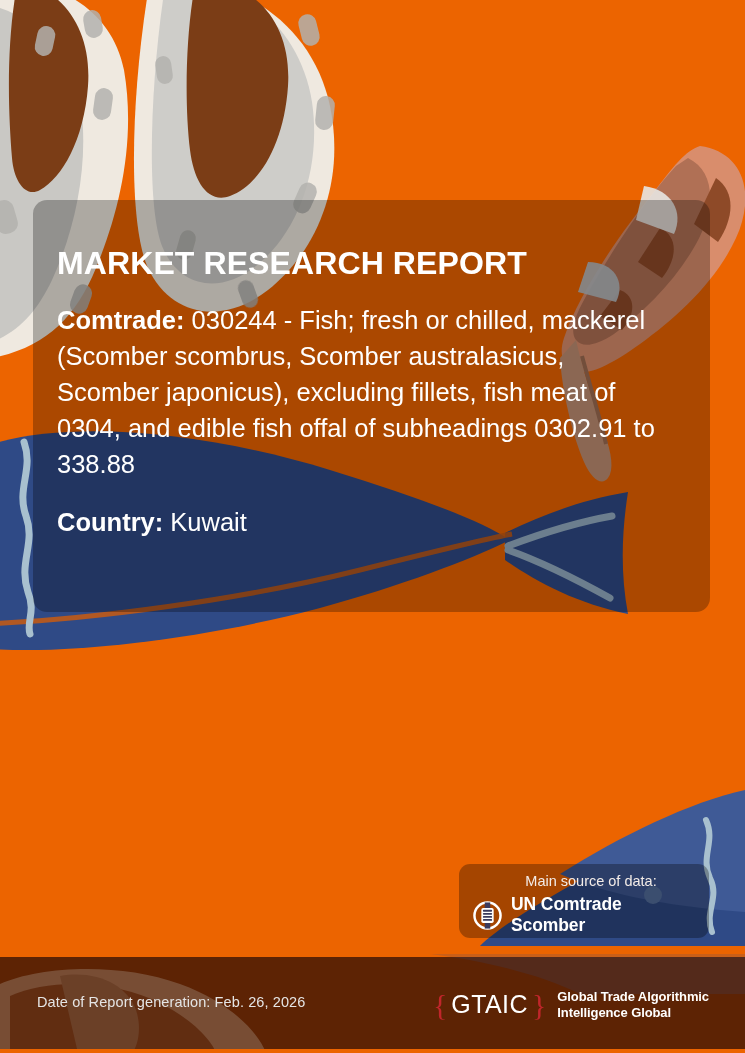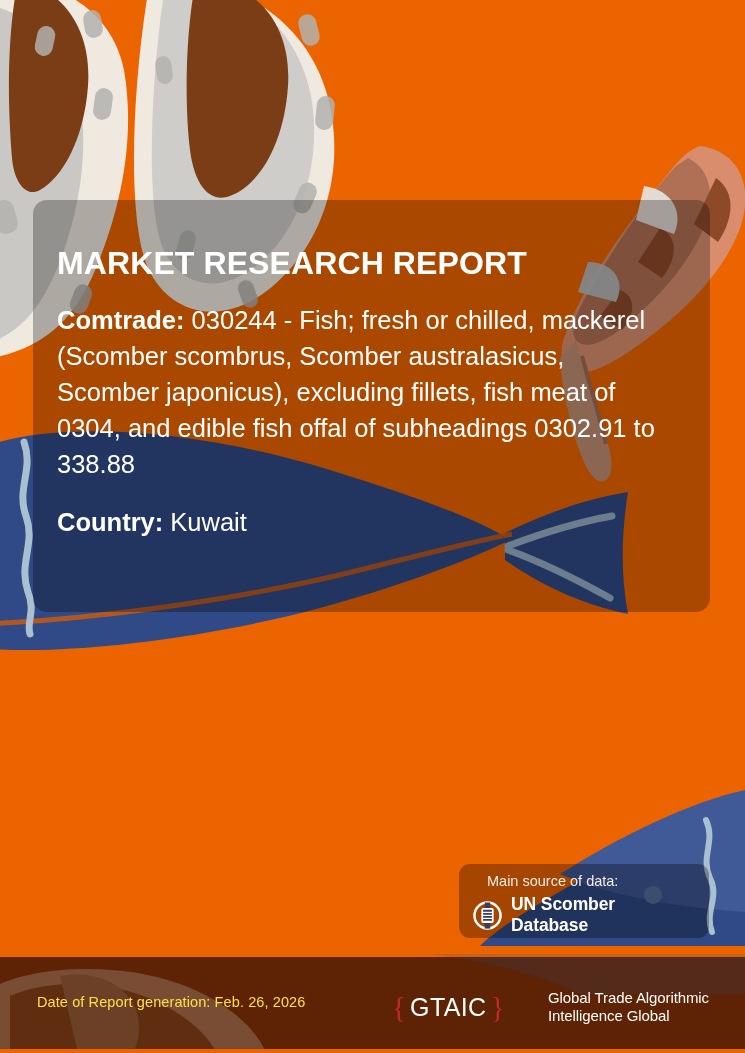--- a/index.html
+++ b/index.html
@@ -65,21 +65,21 @@
     width: 250px;
     height: 74px;
     box-sizing: border-box;
     background: rgba(0, 0, 0, 0.30);
     border-radius: 11px;
     padding: 9px 14px 0 14px;
   }
   .source-caption {
     color: #f3ece8;
     font-size: 14.5px;
-    text-align: left;
+    text-align: center;
     line-height: 1.2;
     margin: 0 0 4px 0;
     padding-left: 14px;
   }
   .source-row {
     display: flex;
     align-items: center;
     gap: 9px;
   }
   .source-name {
@@ -125,21 +125,21 @@
     left: 0;
     bottom: 0;
     width: 745px;
     height: 4px;
     background: #ec6400;
   }
   .footer-date {
     position: absolute;
     left: 37px;
     top: 40px;
-    color: #fde047;
+    color: #e5e5e5;
     font-size: 14.5px;
     letter-spacing: 0.1px;
   }
   .brand {
     position: absolute;
     right: 36px;
     top: 35px;
     display: flex;
     align-items: center;
     gap: 11px;
@@ -158,25 +158,24 @@
   }
   .brand-name {
     color: #ffffff;
     font-size: 25px;
     font-weight: normal;
     letter-spacing: 0.4px;
     line-height: 1;
   }
   .brand-sub {
     color: #ffffff;
-    font-size: 15px;
-    font-weight: normal;
+    font-size: 13px;
+    font-weight: bold;
     line-height: 1.22;
     letter-spacing: -0.1px;
-    margin-left: 32px;
   }
 </style>
 </head>
 <body>
 
 <div id="page">
 
   <svg class="art" viewBox="0 0 745 1053">
 
     <g>
@@ -277,21 +276,21 @@
         <circle cx="20" cy="20" r="18" fill="none" stroke="#ffffff" stroke-width="3.4"></circle>
         <rect x="16.2" y="2" width="7.6" height="36" fill="#3a3a5c"></rect>
         <rect x="11.5" y="9.5" width="17" height="21" rx="2.5" fill="#ffffff"></rect>
         <g fill="#3a3a5c">
           <rect x="13.6" y="12.2" width="12.8" height="2.5" rx="1.2"></rect>
           <rect x="13.6" y="16.4" width="12.8" height="2.5" rx="1.2"></rect>
           <rect x="13.6" y="20.6" width="12.8" height="2.5" rx="1.2"></rect>
           <rect x="13.6" y="24.8" width="12.8" height="2.5" rx="1.2"></rect>
         </g>
       </svg>
-      <span class="source-name">UN Scomber Database</span>
+      <span class="source-name">UN Comtrade Scomber</span>
     </div>
   </div>
 
   <div class="footer">
     <div class="footer-strip-top"></div>
 
     <svg class="footer-art" viewBox="0 0 745 99">
       <path d="M0 30 C 40 12, 120 8, 180 30 C 230 48, 258 78, 266 99 L 0 99 Z" fill="#b6afa4"></path>
       <path d="M10 42 C 50 24, 116 26, 162 50 C 196 68, 212 88, 216 99 L 10 99 Z" fill="#6b4530"></path>
       <path d="M60 22 C 96 16, 126 30, 136 56 C 142 74, 138 92, 132 99 L 78 99 Z" fill="#8d8378"></path>

